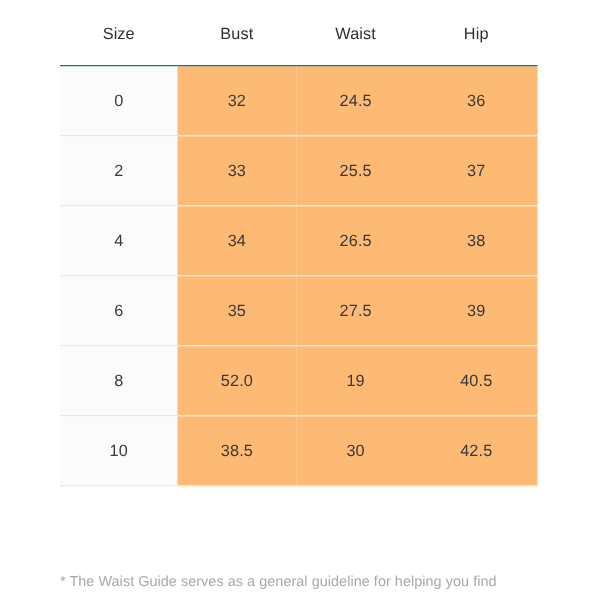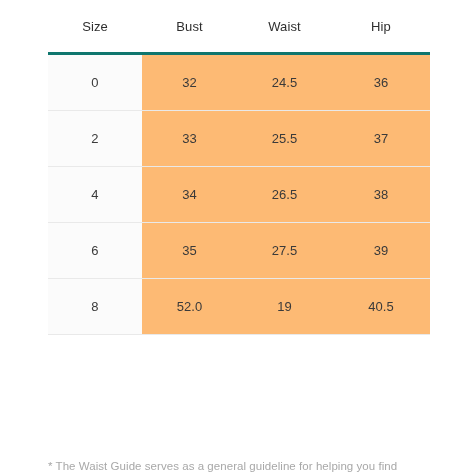--- a/index.html
+++ b/index.html
@@ -49,21 +49,21 @@
     vertical-align: middle;
     font-size: 13px;
     font-weight: 400;
     color: #2f2f2f;
     background: #ffffff;
     border: 0;
     letter-spacing: 0.1px;
   }
 
   table.size-table thead tr {
-    border-bottom: 3px solid #0f766e;
+    border-bottom: 1px solid #0f766e;
   }
 
   table.size-table tbody td {
     height: 55px;
     padding: 0;
     text-align: center;
     vertical-align: middle;
     font-size: 13px;
     font-weight: 400;
     color: #3a3a3a;
@@ -134,19 +134,25 @@
           <td>35</td>
           <td>27.5</td>
           <td>39</td>
         </tr>
         <tr>
           <td class="size-cell">8</td>
           <td>52.0</td>
           <td>19</td>
           <td>40.5</td>
         </tr>
+        <tr>
+          <td class="size-cell">10</td>
+          <td>38.5</td>
+          <td>30</td>
+          <td>42.5</td>
+        </tr>
       </tbody>
     </table>
   </div>
 
   <div class="footnote">* The Waist Guide serves as a general guideline for helping you find</div>
 
 </div>
 
 </body></html>

